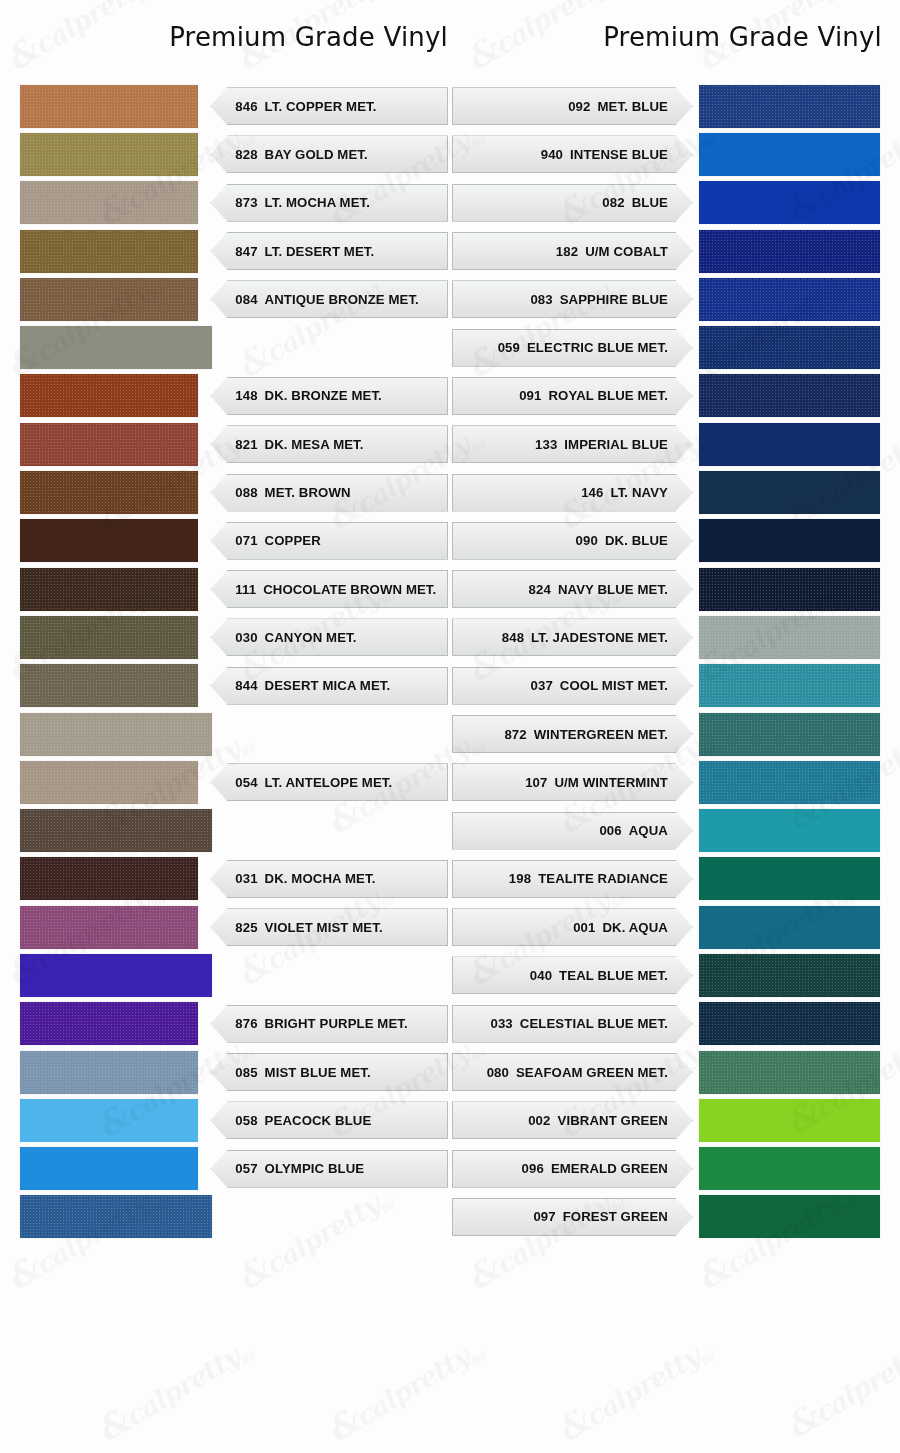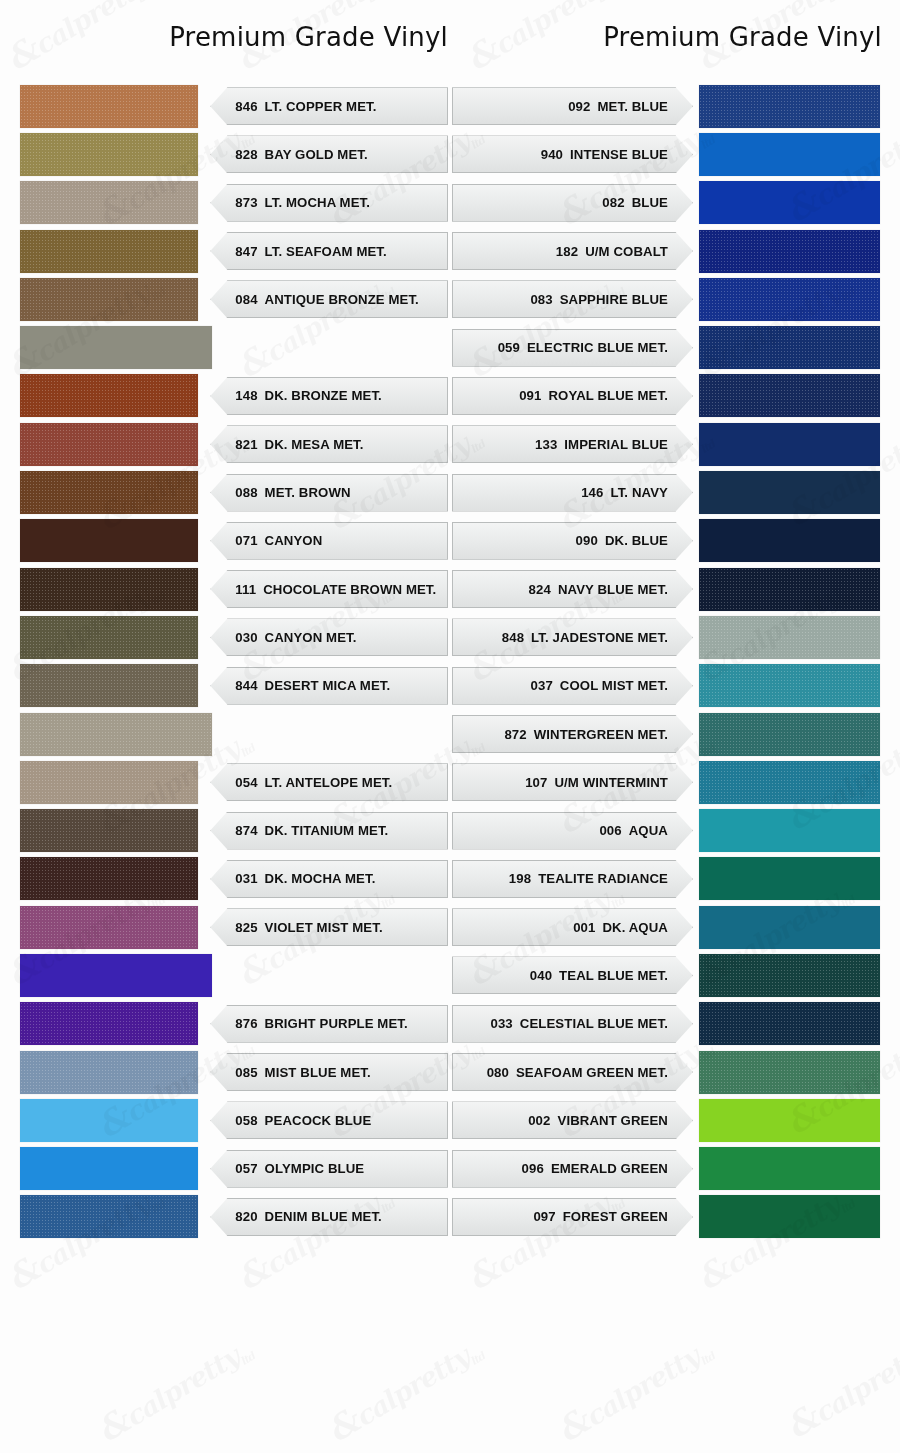--- a/index.html
+++ b/index.html
@@ -206,21 +206,21 @@
         <div class="swatch metallic" style="background-color: rgb(166, 153, 138);"></div>
         <div class="label">
           <span class="label-code">873</span>
           <span class="label-name">LT. MOCHA MET.</span>
         </div>
       </div>
       <div class="row row-left">
         <div class="swatch metallic" style="background-color: rgb(124, 100, 52);"></div>
         <div class="label">
           <span class="label-code">847</span>
-          <span class="label-name">LT. SEAFOAM MET.</span>
+          <span class="label-name">LT. DESERT MET.</span>
         </div>
       </div>
       <div class="row row-left">
         <div class="swatch metallic" style="background-color: rgb(123, 94, 66);"></div>
         <div class="label">
           <span class="label-code">084</span>
           <span class="label-name">ANTIQUE BRONZE MET.</span>
         </div>
       </div>
       <div class="row row-left">
@@ -244,21 +244,21 @@
         <div class="swatch metallic" style="background-color: rgb(107, 64, 34);"></div>
         <div class="label">
           <span class="label-code">088</span>
           <span class="label-name">MET. BROWN</span>
         </div>
       </div>
       <div class="row row-left">
         <div class="swatch" style="background-color: rgb(66, 36, 26);"></div>
         <div class="label">
           <span class="label-code">071</span>
-          <span class="label-name">CANYON</span>
+          <span class="label-name">COPPER</span>
         </div>
       </div>
       <div class="row row-left">
         <div class="swatch metallic" style="background-color: rgb(60, 42, 30);"></div>
         <div class="label">
           <span class="label-code">111</span>
           <span class="label-name">CHOCOLATE BROWN MET.</span>
         </div>
       </div>
       <div class="row row-left">
@@ -280,24 +280,20 @@
       </div>
       <div class="row row-left">
         <div class="swatch metallic" style="background-color: rgb(165, 150, 133);"></div>
         <div class="label">
           <span class="label-code">054</span>
           <span class="label-name">LT. ANTELOPE MET.</span>
         </div>
       </div>
       <div class="row row-left">
         <div class="swatch metallic" style="background-color: rgb(85, 71, 59);"></div>
-        <div class="label">
-          <span class="label-code">874</span>
-          <span class="label-name">DK. TITANIUM MET.</span>
-        </div>
       </div>
       <div class="row row-left">
         <div class="swatch metallic" style="background-color: rgb(60, 36, 32);"></div>
         <div class="label">
           <span class="label-code">031</span>
           <span class="label-name">DK. MOCHA MET.</span>
         </div>
       </div>
       <div class="row row-left">
         <div class="swatch metallic" style="background-color: rgb(140, 74, 121);"></div>
@@ -332,24 +328,20 @@
       </div>
       <div class="row row-left">
         <div class="swatch" style="background-color: rgb(31, 140, 221);"></div>
         <div class="label">
           <span class="label-code">057</span>
           <span class="label-name">OLYMPIC BLUE</span>
         </div>
       </div>
       <div class="row row-left">
         <div class="swatch metallic" style="background-color: rgb(42, 92, 147);"></div>
-        <div class="label">
-          <span class="label-code">820</span>
-          <span class="label-name">DENIM BLUE MET.</span>
-        </div>
       </div>
     </div>
   <div class="column" id="column-right">
       <div class="row row-right">
         <div class="label">
           <span class="label-code">092</span>
           <span class="label-name">MET. BLUE</span>
         </div>
         <div class="swatch metallic" style="background-color: rgb(29, 62, 131);"></div>
       </div>

